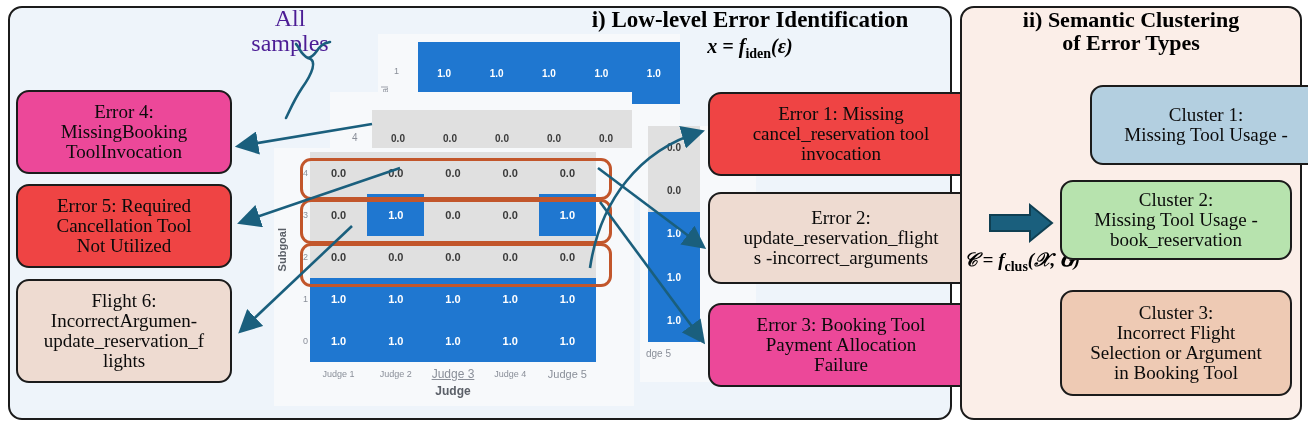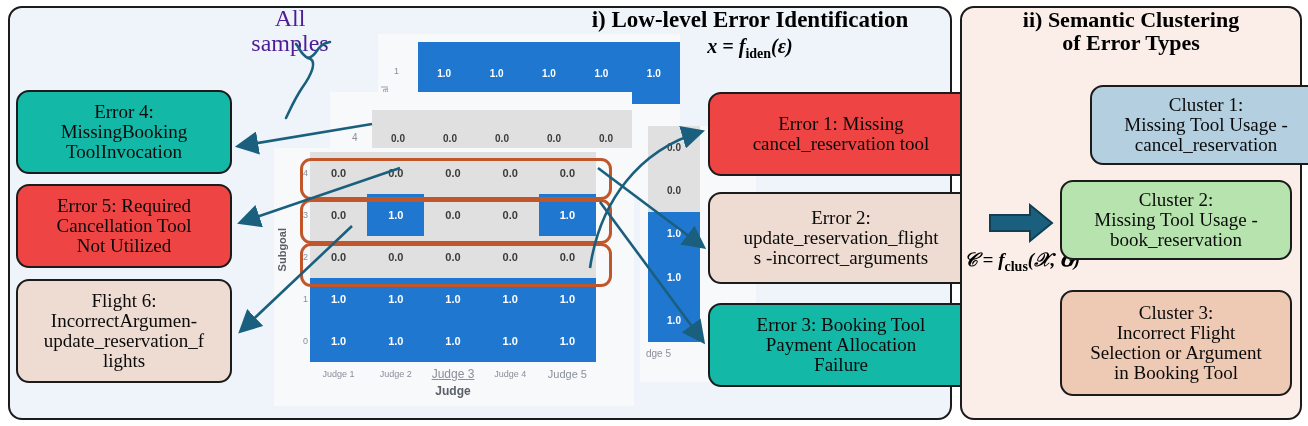--- a/index.html
+++ b/index.html
@@ -18,21 +18,21 @@
   #title-ii{left:968px;top:8px;width:326px;font-size:22px;text-align:center;}
   #formula-ii{left:964px;top:250px;width:190px;font-size:19px;text-align:left;font-style:italic;}
   .fsub{font-style:normal;font-weight:bold;}
   .fit{font-style:italic;font-weight:bold;}
 
   
   .box{position:absolute;box-sizing:border-box;border:2px solid #1b1b1b;border-radius:13px;
        display:flex;align-items:center;justify-content:center;text-align:center;
        font-family:"Liberation Serif",serif;font-size:19px;color:#0b0b0b;line-height:1.06;
        padding:2px 5px;}
-  .bx-green{background:#14b8a6;}
+  .bx-green{background:#ec4899;}
   .bx-blue{background:#ef4444;}
   .bx-peach{background:#eedbd1;}
   .bx-cl-green{background:#b7e3ae;}
   .bx-cl-blue{background:#b3cfe0;margin-left:30px;}
   .bx-cl-peach{background:#eecab4;}
 
   
   #err4{left:16px;top:90px;width:216px;height:84px;}
   #err5{left:16px;top:184px;width:216px;height:84px;}
   #err6{left:16px;top:279px;width:216px;height:104px;}
@@ -197,20 +197,21 @@
       <div>Flight 6:</div>
       <div>IncorrectArgumen-</div>
       <div>update_reservation_f</div>
       <div>lights</div>
     </div>
   </div>
   <div class="box bx-blue" id="err1">
     <div>
       <div>Error 1: Missing</div>
       <div>cancel_reservation tool</div>
+      <div>invocation</div>
     </div>
   </div>
   <div class="box bx-peach" id="err2">
     <div>
       <div>Error 2:</div>
       <div>update_reservation_flight</div>
       <div>s -incorrect_arguments</div>
     </div>
   </div>
   <div class="box bx-green" id="err3">
@@ -229,21 +230,20 @@
   <div class="panel-title" id="formula-ii">
     <span class="fit">𝒞</span>
     <span>=</span>
     <span class="fit">f</span><sub class="fsub" style="font-size:14px">clus</sub><span class="fit">(𝒳, 𝑮)</span>
   </div>
 
   <div class="box bx-cl-blue" id="cl1">
     <div>
       <div>Cluster 1:</div>
       <div>Missing Tool Usage -</div>
-      <div>cancel_reservation</div>
     </div>
   </div>
   <div class="box bx-cl-green" id="cl2">
     <div>
       <div>Cluster 2:</div>
       <div>Missing Tool Usage -</div>
       <div>book_reservation</div>
     </div>
   </div>
   <div class="box bx-cl-peach" id="cl3">

